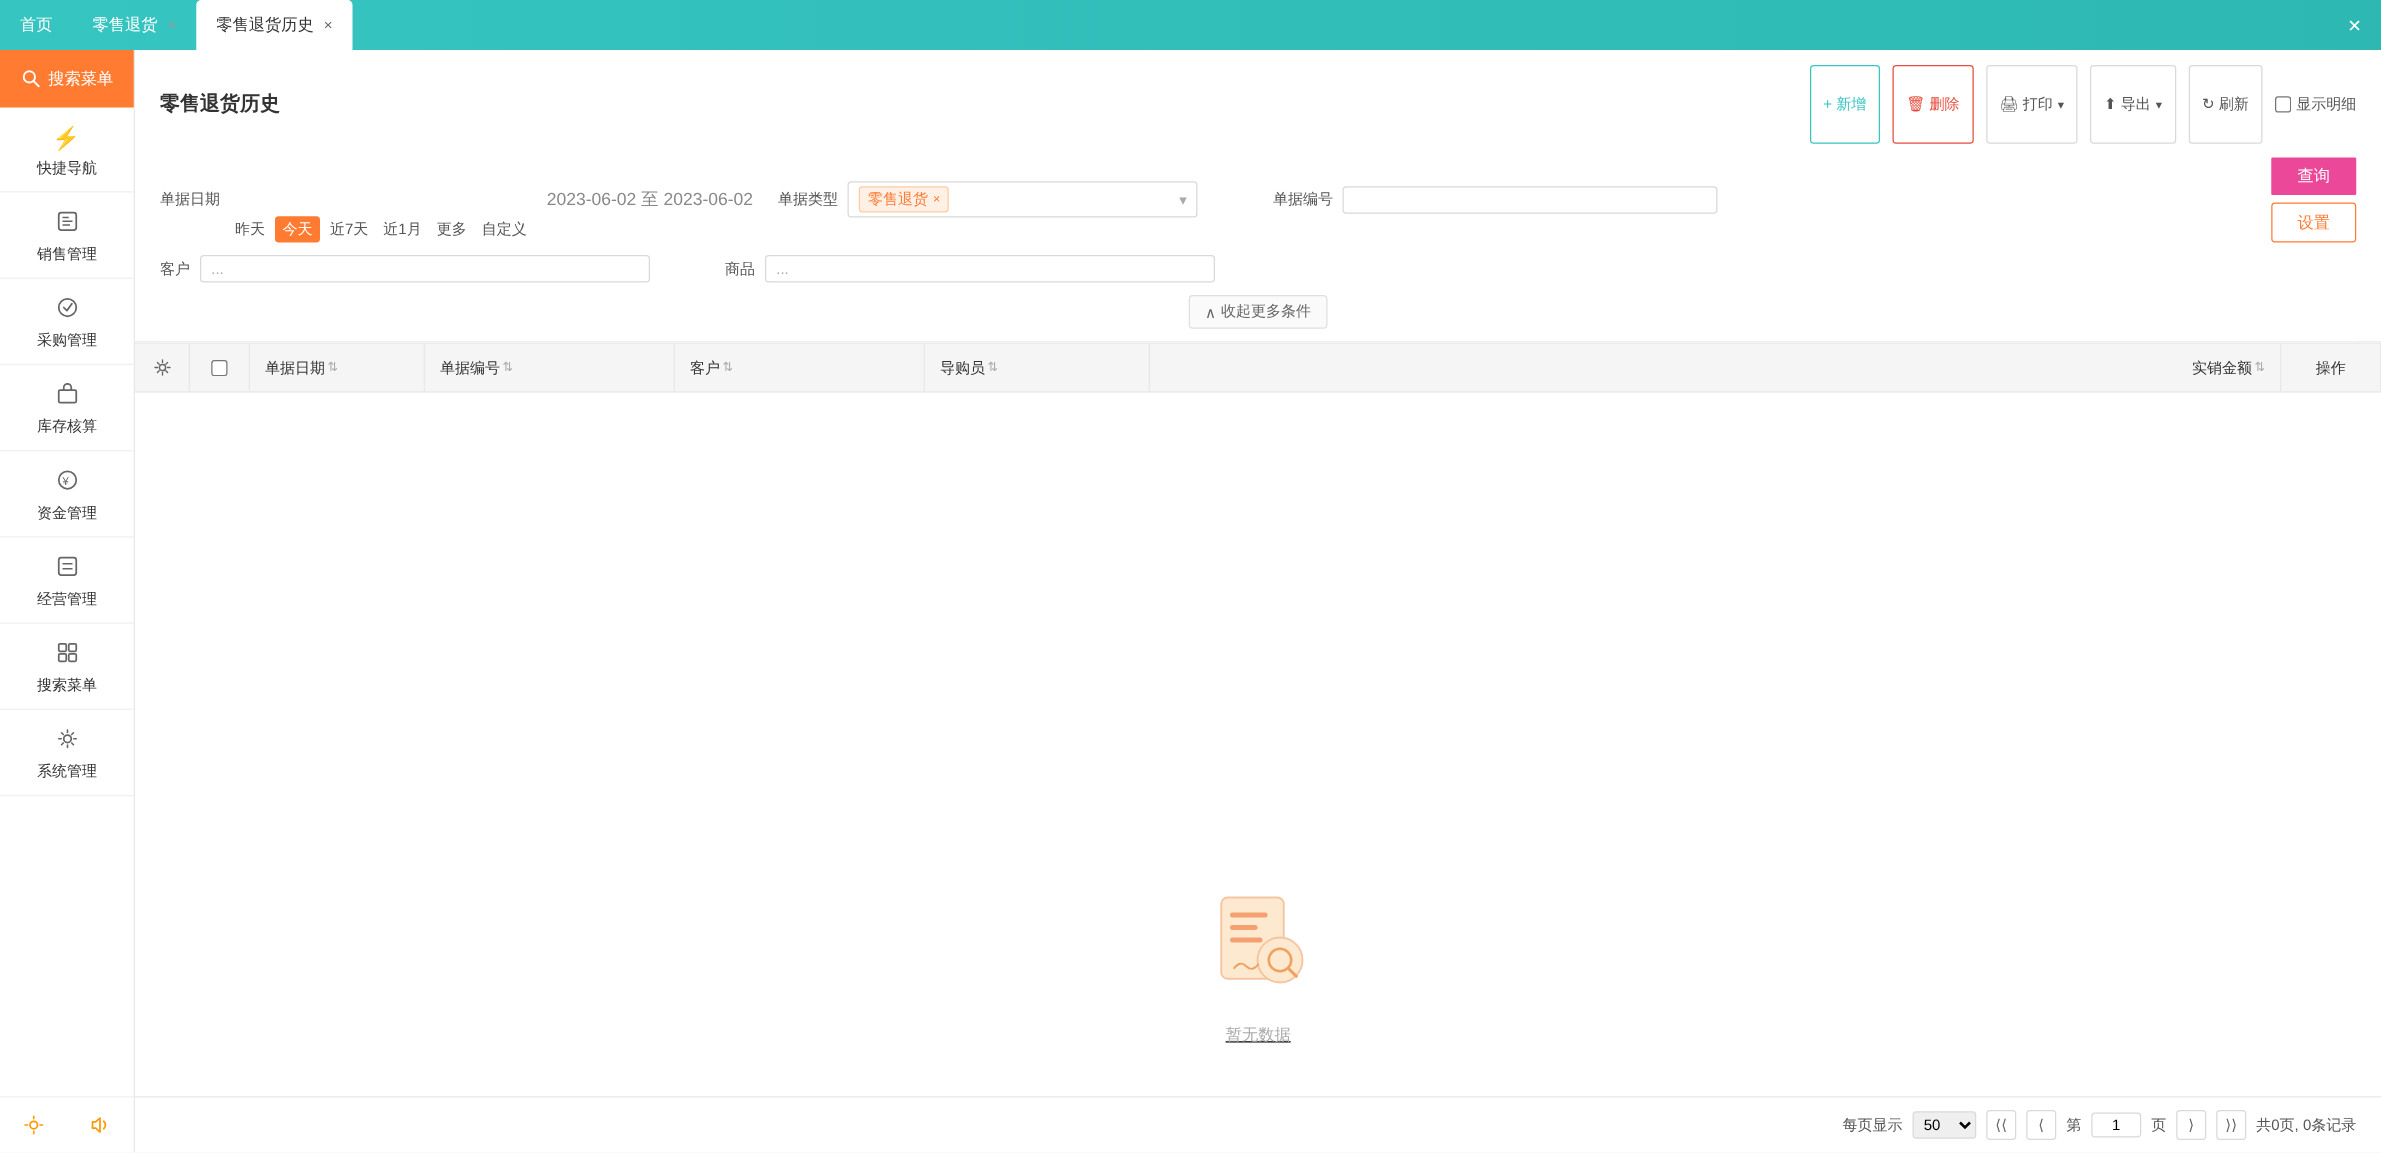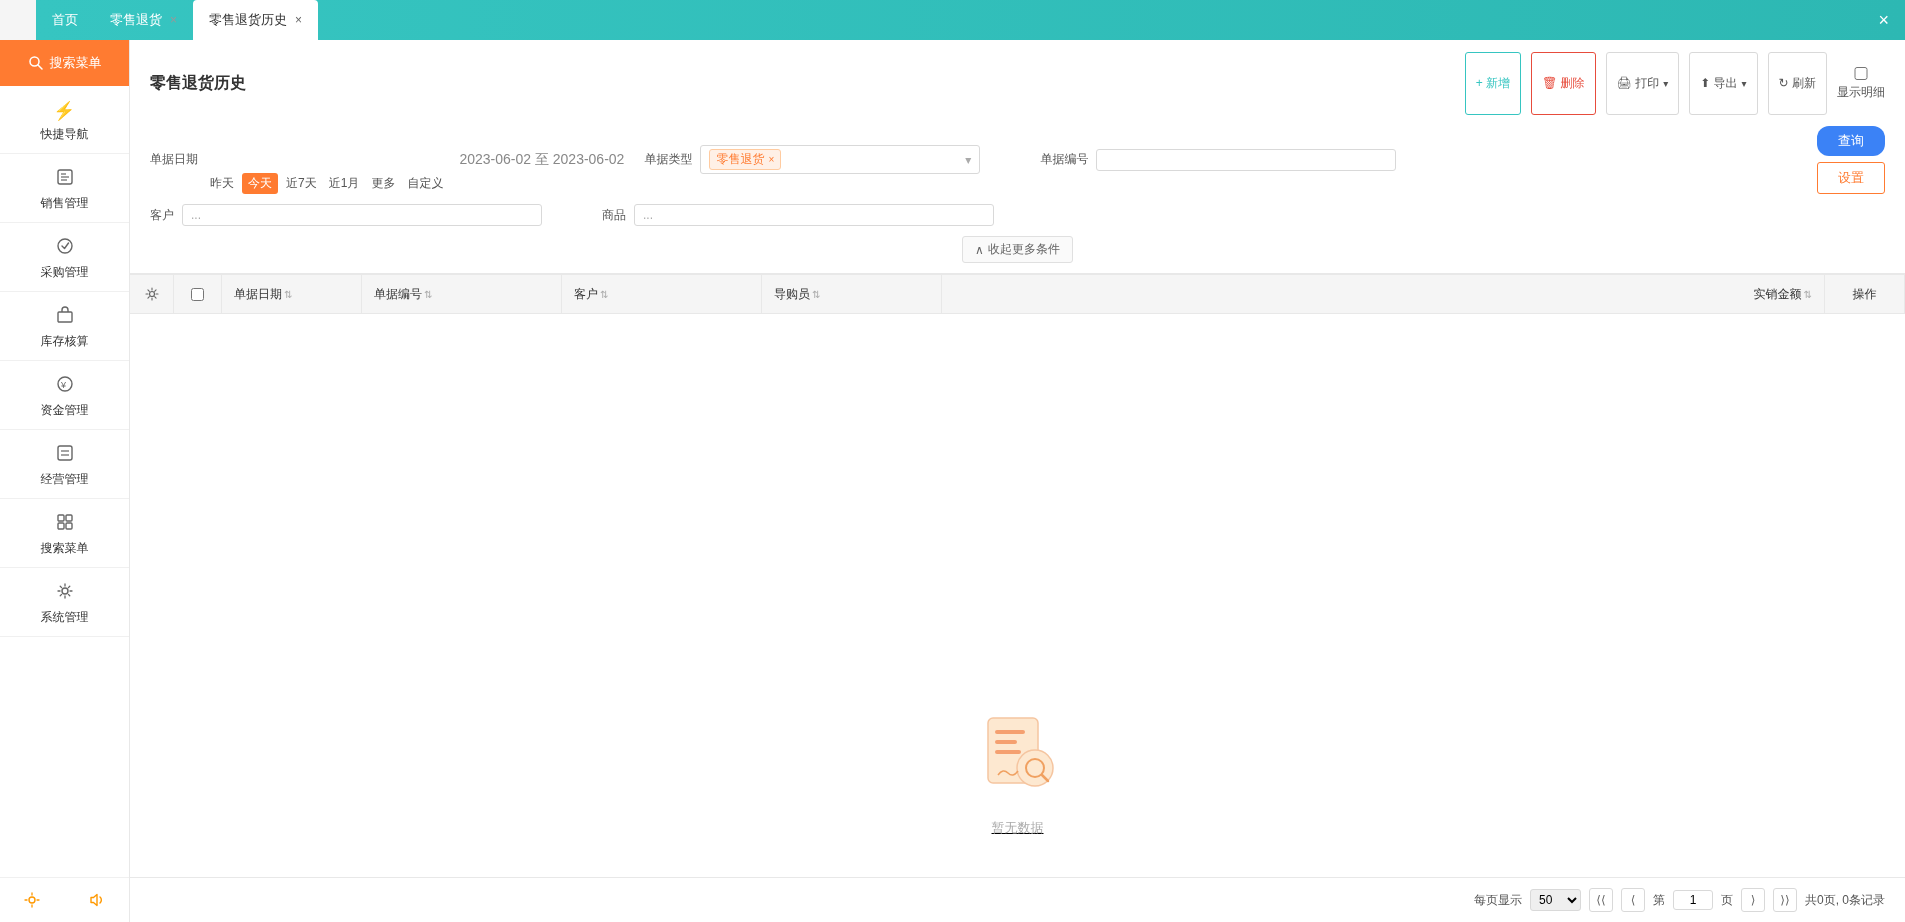--- a/index.html
+++ b/index.html
@@ -7,21 +7,20 @@
 
     
     .top-bar {
       height: 40px;
       background: linear-gradient(90deg, #36c5c1 0%, #2db8b3 100%);
       display: flex;
       align-items: center;
       justify-content: space-between;
       padding: 0 0 0 0;
       flex-shrink: 0;
-      margin-left: 36px;
     }
     .top-bar-tabs {
       display: flex;
       align-items: center;
       height: 100%;
     }
     .top-tab {
       height: 100%;
       display: flex;
       align-items: center;
@@ -55,21 +54,21 @@
 
     
     .main-layout {
       display: flex;
       flex: 1;
       overflow: hidden;
     }
 
     
     .sidebar {
-      width: 130px;
+      width: 108px;
       background: #fff;
       border-right: 1px solid #e8e8e8;
       display: flex;
       flex-direction: column;
       flex-shrink: 0;
     }
     .sidebar-search {
       background: #ff7b31;
       height: 46px;
       display: flex;
@@ -164,21 +163,20 @@
       border-color: #36c5c1;
       color: #36c5c1;
     }
     .btn-delete { color: #e74c3c; border-color: #e74c3c; }
     .show-detail-checkbox {
       display: flex;
       gap: 4px;
       font-size: 12px;
       color: #555;
       cursor: pointer;
-      flex-direction: column;
     }
 
     
     .filter-area {
       padding: 10px 20px;
       background: #fff;
       flex-shrink: 0;
     }
     .filter-row {
       display: flex;
@@ -262,24 +260,24 @@
       color: #666;
       cursor: pointer;
       padding: 4px 12px;
       border: 1px solid #e0e0e0;
       border-radius: 3px;
       background: #fafafa;
       align-self: flex-start;
       margin: 0 auto;
     }
     .query-btn {
-      background: #3b82f6;
+      background: #ec4899;
       color: #fff;
       border: none;
-      border-radius: 12px;
+      border-radius: 1px;
       padding: 6px 20px;
       font-size: 13px;
       cursor: pointer;
     }
     .set-btn {
       background: #fff;
       color: #ff7b31;
       border: 1px solid #ff7b31;
       border-radius: 3px;
       padding: 6px 20px;

